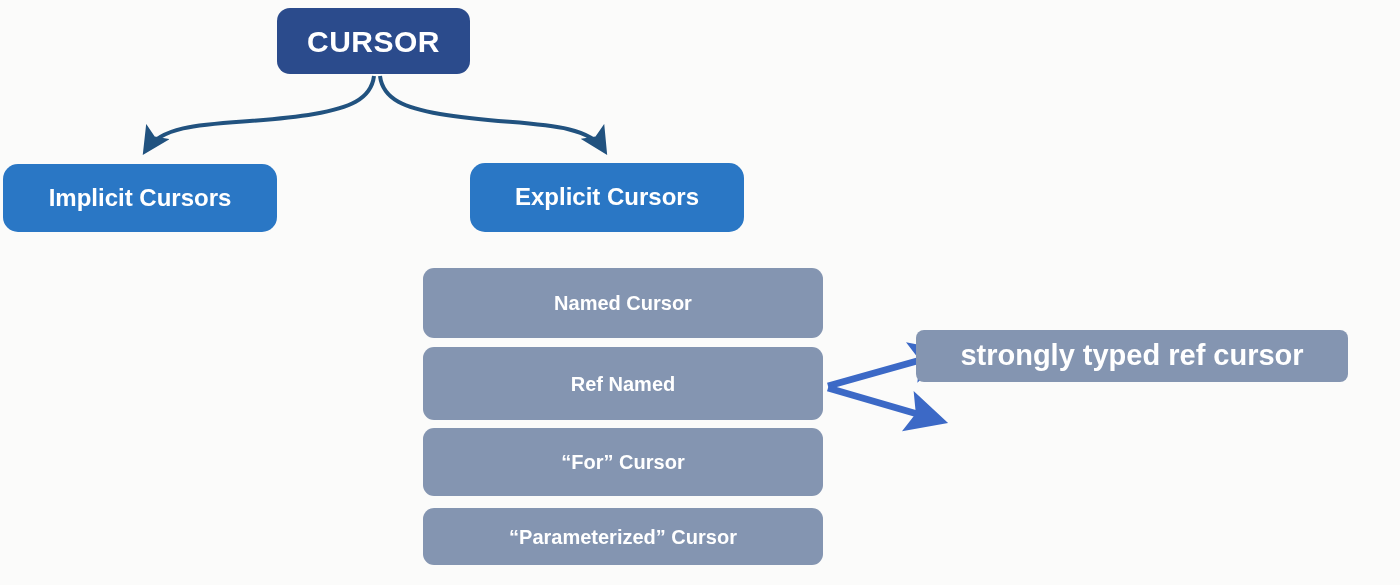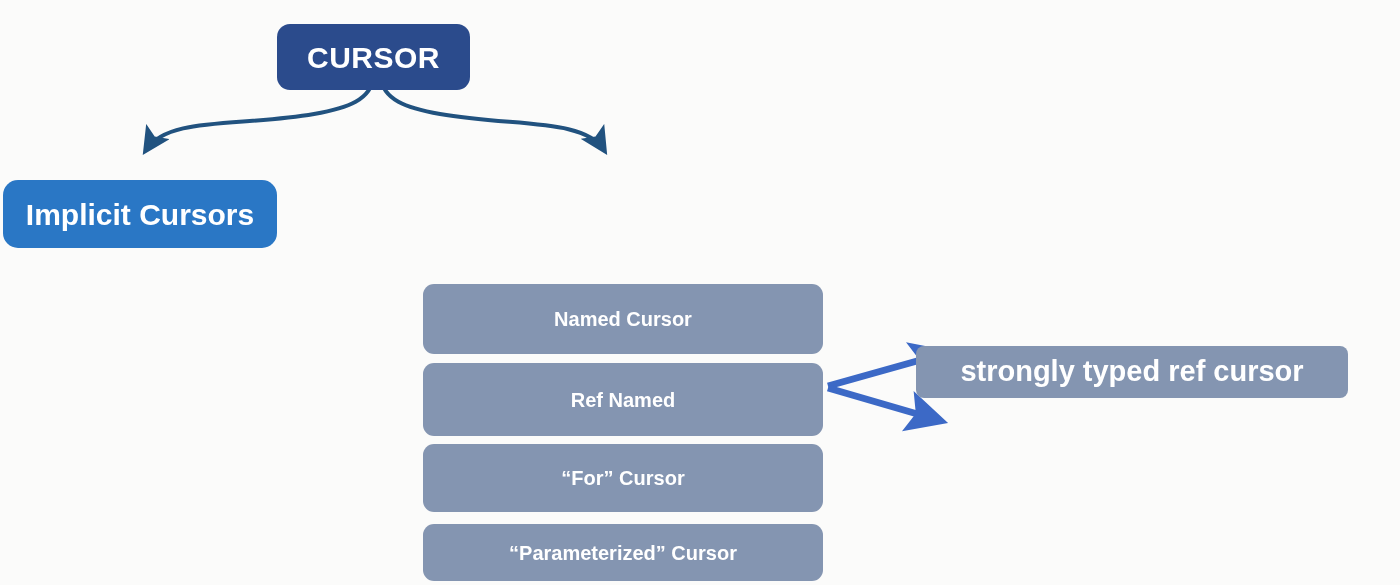--- a/index.html
+++ b/index.html
@@ -26,34 +26,33 @@
   .node {
     position: absolute;
     display: flex;
     align-items: center;
     justify-content: center;
     color: #ffffff;
     font-weight: 700;
     text-align: center;
     box-sizing: border-box;
     line-height: 1.1;
-    margin-top: 16px;
   }
   .node-root {
     left: 277px; top: 8px;
     width: 193px; height: 66px;
     background: #2b4b8c;
     border-radius: 13px;
     font-size: 30px;
     letter-spacing: 0.5px;
   }
   .node-l1 {
     background: #2a77c5;
     border-radius: 15px;
-    font-size: 30px;
+    font-size: 24px;
   }
   .node-implicit { left: 3px;   top: 164px; width: 274px; height: 68px; }
   .node-explicit { left: 470px; top: 163px; width: 274px; height: 69px; }
   .node-type {
     left: 423px;
     width: 400px;
     background: #8495b1;
     border-radius: 11px;
     font-size: 20px;
   }
@@ -93,20 +92,21 @@
 
     <path d="M828,386 L942,354" fill="none" stroke="#3c69c6" stroke-width="7" marker-end="url(#ah-blue)"></path>
 
     <path d="M828,388 L938,420" fill="none" stroke="#3c69c6" stroke-width="7" marker-end="url(#ah-blue)"></path>
   </svg>
 
   <div class="node node-root">CURSOR</div>
 
   <div class="node node-l1 node-implicit">Implicit Cursors</div>
 
+  <div class="node node-l1 node-explicit">Explicit Cursors</div>
 
   <div class="node node-type node-type-0">Named Cursor</div>
 
   <div class="node node-type node-type-1">Ref Named</div>
 
   <div class="node node-type node-type-2">“For” Cursor</div>
 
   <div class="node node-type node-type-3">“Parameterized” Cursor</div>
 
   <div class="node node-ref node-ref-0">strongly typed ref cursor</div>

